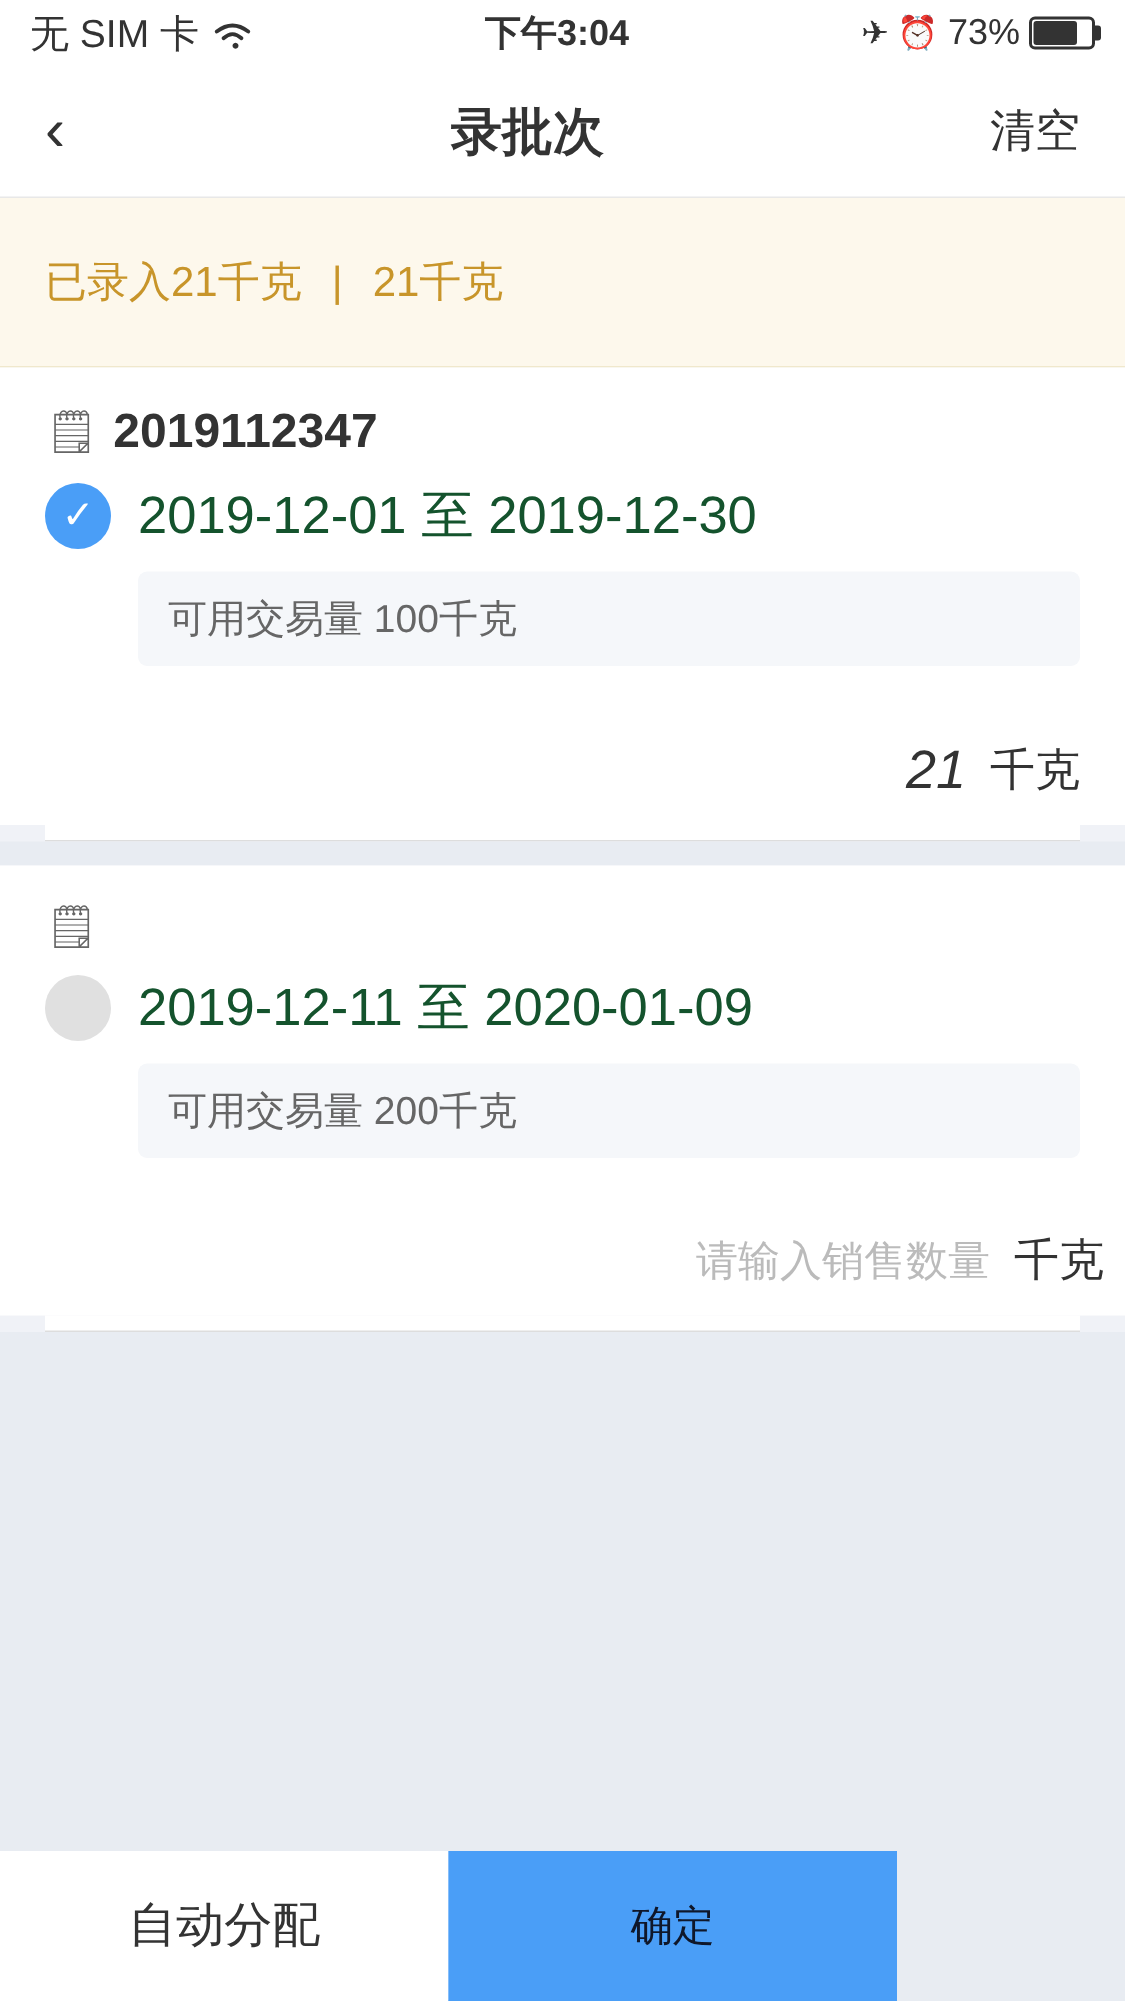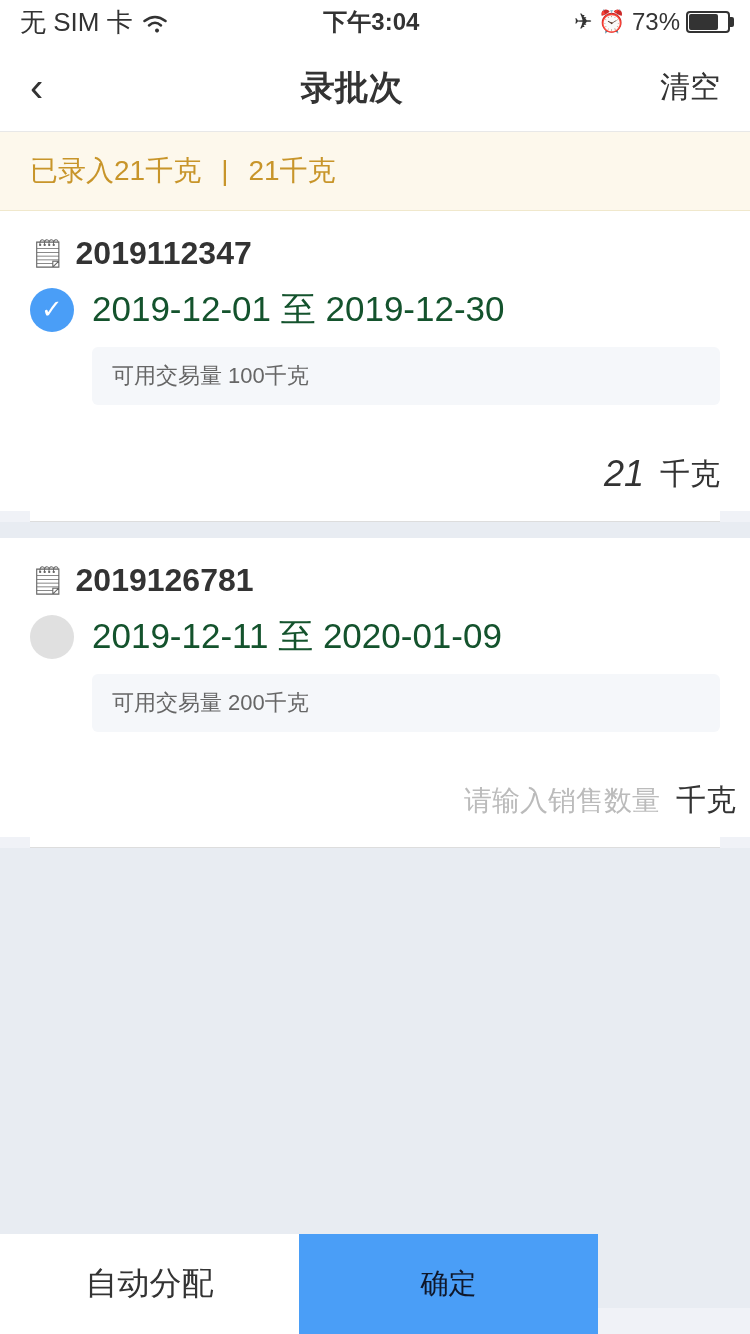--- a/index.html
+++ b/index.html
@@ -49,21 +49,21 @@
       padding: 0 30px;
       border-bottom: 1px solid #e8e8e8;
     }
     .nav-back { font-size: 40px; color: #333; cursor: pointer; }
     .nav-title { font-size: 34px; font-weight: 600; color: #333; }
     .nav-clear { font-size: 30px; color: #333; }
 
     
     .info-banner {
       background: #fdf8ec;
-      padding: 20px 30px;
+      padding: 37px 30px;
       display: flex;
       align-items: center;
       gap: 20px;
       border-bottom: 1px solid #f0e8cc;
     }
     .info-banner-label { color: #c8952a; font-size: 28px; }
     .info-banner-divider { color: #c8952a; font-size: 28px; }
     .info-banner-value { color: #c8952a; font-size: 28px; font-weight: 500; }
 
     
@@ -93,21 +93,21 @@
     }
     .radio-circle.checked { background: #4a9ef7; }
     .radio-circle.unchecked { background: #e0e0e0; }
     .radio-check { color: #fff; font-size: 26px; }
     .item-date { font-size: 35px; color: #14532d; }
     .item-availability {
       background: #f5f7fa;
       border-radius: 6px;
       padding: 14px 20px;
       margin-left: 62px;
-      font-size: 22px;
+      font-size: 26px;
       color: #666;
     }
 
     
     .quantity-row {
       display: flex;
       align-items: center;
       justify-content: flex-end;
       padding: 24px 30px 16px;
       background: #fff;
@@ -236,21 +236,20 @@
   <span class="quantity-value">21</span>
   <span class="quantity-unit">千克</span>
 </div>
 <div class="quantity-divider" style="background:#fff;height:10px;border-bottom:1px solid #ddd;margin:0 30px;"></div>
 
 <div class="section-sep"></div>
 
 <div class="item-card">
   <div class="item-header">
     <span class="item-icon">🗒</span>
-    <span class="item-id">2019126781</span>
   </div>
   <div class="item-row-date">
     <div class="radio-circle unchecked"></div>
     <span class="item-date">2019-12-11 至 2020-01-09</span>
   </div>
   <div class="item-availability">可用交易量 200千克</div>
 </div>
 <div class="input-row">
   <span class="input-placeholder">请输入销售数量</span>
   <span class="input-unit">千克</span>

